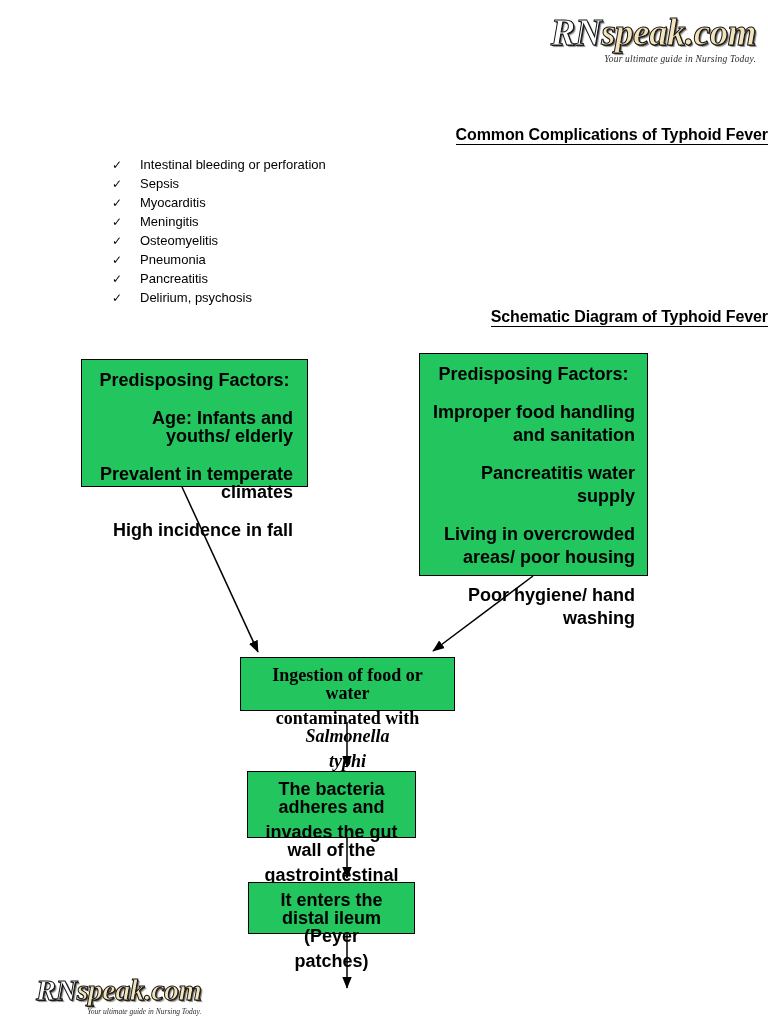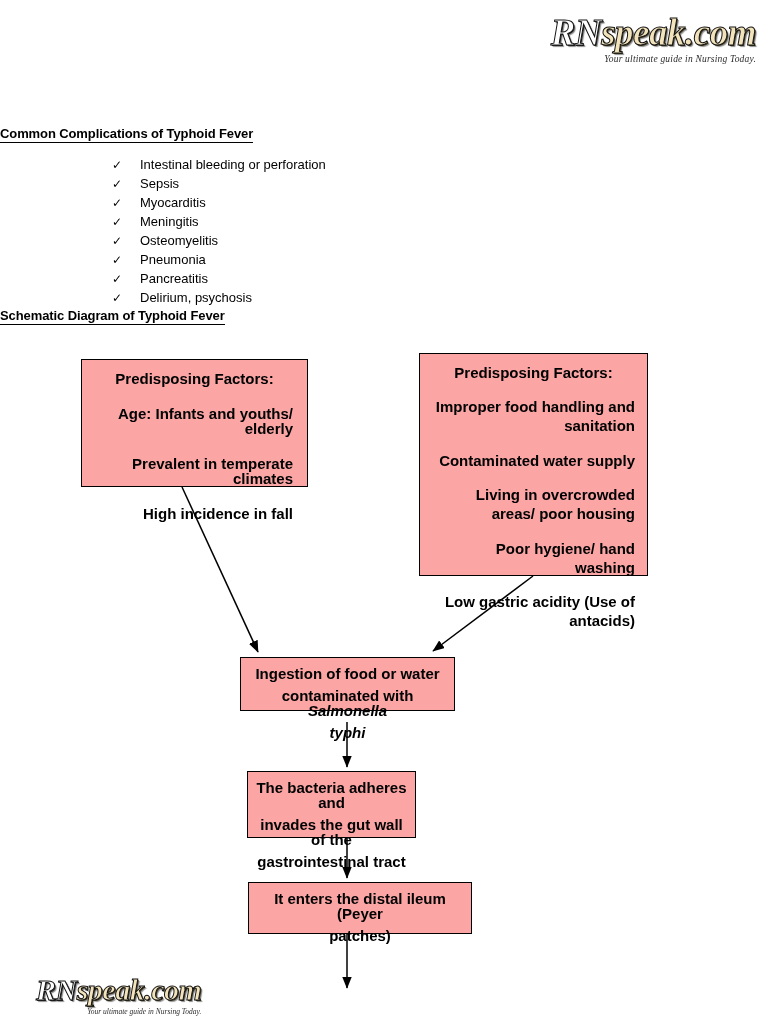--- a/index.html
+++ b/index.html
@@ -55,23 +55,23 @@
   .logo-top .logo-tagline { font-size: 9.5px; margin-top: 3px; letter-spacing: .2px; }
 
   .logo-bottom { left: 36px; bottom: 8px; text-align: left; }
   .logo-bottom .logo-wordmark { font-size: 30px; text-align: left; }
   .logo-bottom .logo-tagline { font-size: 7.5px; margin-top: 2px; text-align: right; }
 
   
   .doc-heading {
     position: absolute;
     width: 100%;
-    text-align: left;
-    font-weight: bold;
-    font-size: 13px;
+    text-align: right;
+    font-weight: bold;
+    font-size: 16px;
     letter-spacing: -0.1px;
   }
   .doc-heading span {
     border-bottom: 1.4px solid #000;
     padding-bottom: 1px;
   }
   #heading-complications { top: 126px; }
   #heading-schematic { top: 308px; }
 
   
@@ -95,23 +95,23 @@
     font-size: 12px;
     font-family: "DejaVu Sans", sans-serif;
     line-height: 1;
   }
   .check-label { white-space: nowrap; }
 
   
   .flow-box {
     position: absolute;
     border: 1.3px solid #000000;
-    background: #fca5a5;
+    background: #22c55e;
     box-sizing: border-box;
-    font-size: 15px;
+    font-size: 18px;
     line-height: 1.0;
   }
   .flow-box .box-title {
     display: block;
     font-weight: bold;
     text-align: center;
     white-space: nowrap;
   }
   .flow-box .box-line {
     display: block;
@@ -129,27 +129,28 @@
   #box-precipitating {
     left: 419px; top: 353px; width: 229px; height: 223px;
     padding: 11px 12px 0 12px;
   }
   #box-precipitating .box-title { margin-bottom: 18px; }
   #box-precipitating .box-line { margin-bottom: 16px; text-align: right; line-height: 1.25; }
 
   #box-ingestion {
     left: 240px; top: 657px; width: 215px; height: 54px;
     padding: 8px 10px 0 10px;
+    font-family: Liberation Serif, serif;
   }
   #box-bacteria {
     left: 247px; top: 771px; width: 169px; height: 67px;
     padding: 8px 8px 0 8px;
   }
   #box-ileum {
-    left: 248px; top: 882px; width: 224px; height: 52px;
+    left: 248px; top: 882px; width: 167px; height: 52px;
     padding: 8px 6px 0 6px;
   }
   #box-ingestion .box-line,
   #box-bacteria .box-line,
   #box-ileum .box-line { margin-bottom: 7px; }
   .italic-species { font-style: italic; font-weight: bold; }
 
   
   #connectors {
     position: absolute;
@@ -230,24 +231,23 @@
 <div class="flow-box" id="box-predisposing">
   <span class="box-title">Predisposing Factors:</span>
   <span class="box-line">Age:  Infants and youths/ elderly</span>
   <span class="box-line">Prevalent in temperate climates</span>
   <span class="box-line">High incidence in fall</span>
 </div>
 
 <div class="flow-box" id="box-precipitating">
   <span class="box-title">Predisposing Factors:</span>
   <span class="box-line">Improper food handling and sanitation</span>
-  <span class="box-line">Contaminated water supply</span>
+  <span class="box-line">Pancreatitis water supply</span>
   <span class="box-line">Living in overcrowded areas/ poor housing</span>
   <span class="box-line">Poor hygiene/ hand washing</span>
-  <span class="box-line">Low gastric acidity (Use of antacids)</span>
 </div>
 
 <div class="flow-box centered" id="box-ingestion">
   <span class="box-line">Ingestion of food or water</span>
   <span class="box-line"><span>contaminated with </span><span class="italic-species">Salmonella</span></span>
   <span class="box-line italic-species">typhi</span>
 </div>
 
 <div class="flow-box centered" id="box-bacteria">
   <span class="box-line">The bacteria adheres and</span>

